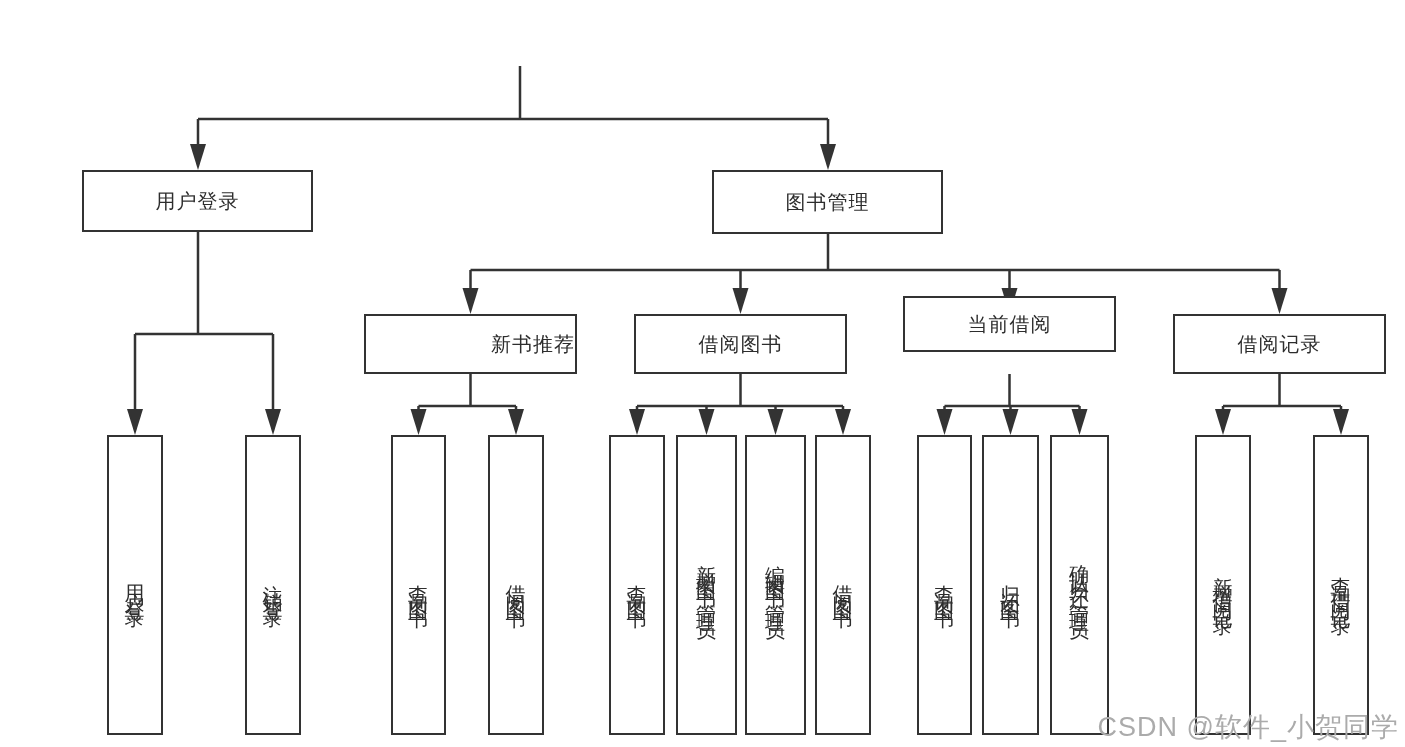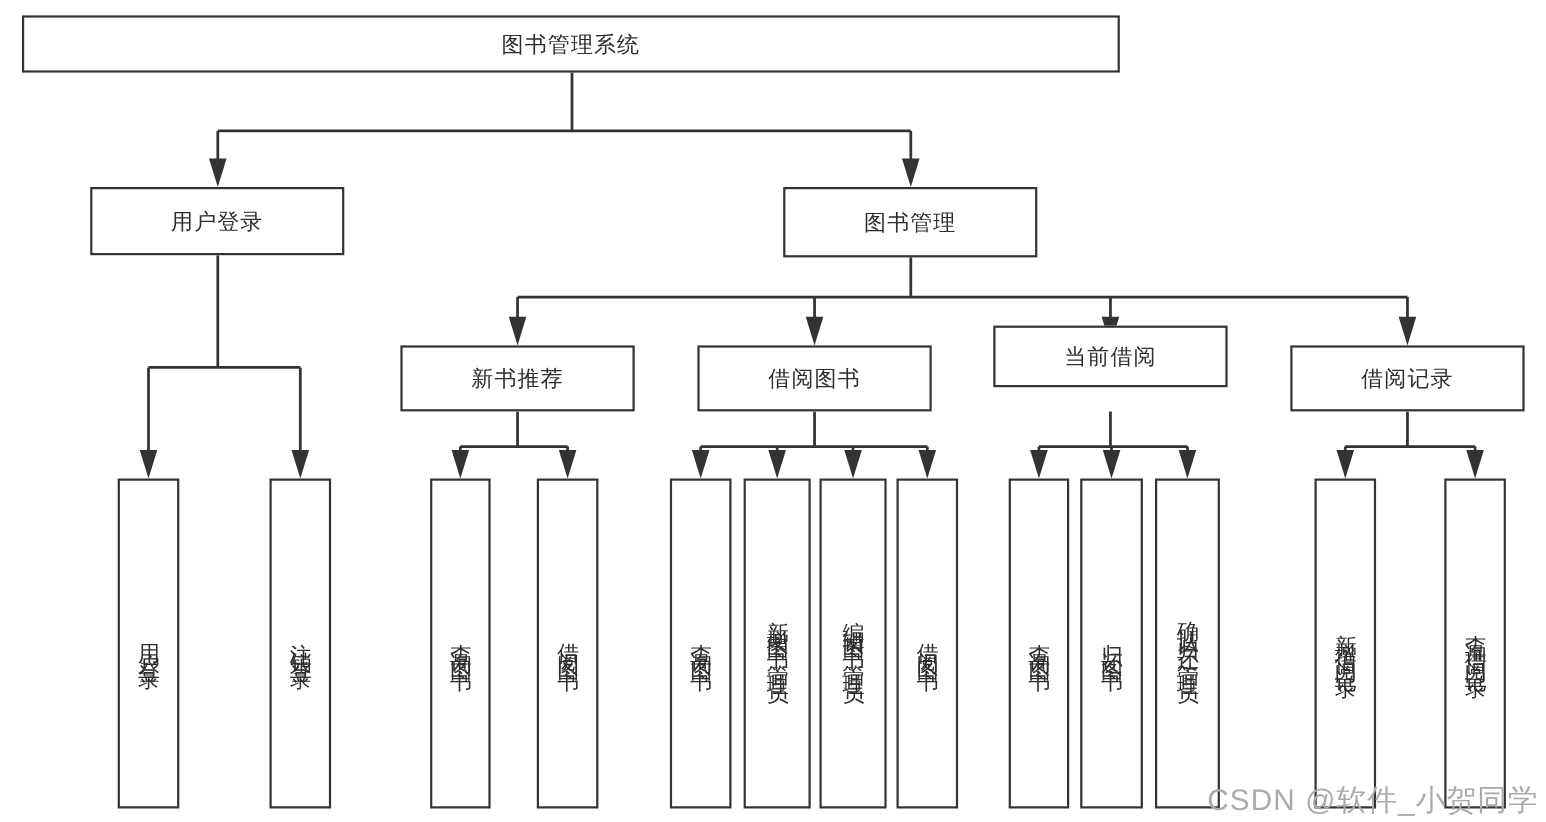--- a/index.html
+++ b/index.html
@@ -87,32 +87,29 @@
       <polygon points="767.5,409 783.5,409 775.5,435"></polygon>
       <polygon points="835,409 851,409 843,435"></polygon>
       <polygon points="936.5,409 952.5,409 944.5,435"></polygon>
       <polygon points="1002.5,409 1018.5,409 1010.5,435"></polygon>
       <polygon points="1071.5,409 1087.5,409 1079.5,435"></polygon>
       <polygon points="1215,409 1231,409 1223,435"></polygon>
       <polygon points="1333,409 1349,409 1341,435"></polygon>
     </g>
   </svg>
 
-  <div class="node hbox" style="left:20px; top:14px; width:998px; height:52px;">
-    <span>图书管理系统</span>
-  </div>
 
   <div class="node hbox" style="left:82px; top:170px; width:231px; height:62px;">
     <span>用户登录</span>
   </div>
   <div class="node hbox" style="left:712px; top:170px; width:231px; height:64px;justify-content:center;">
     <span>图书管理</span>
   </div>
 
-  <div class="node hbox" style="left:364px; top:314px; width:213px; height:60px;">
+  <div class="node hbox" style="left:364px; top:314px; width:213px; height:60px;justify-content:flex-end;">
     <span>新书推荐</span>
   </div>
   <div class="node hbox" style="left:634px; top:314px; width:213px; height:60px;">
     <span>借阅图书</span>
   </div>
   <div class="node hbox" style="left:903px; top:296px; width:213px; height:56px;">
     <span>当前借阅</span>
   </div>
   <div class="node hbox" style="left:1173px; top:314px; width:213px; height:60px;">
     <span>借阅记录</span>

